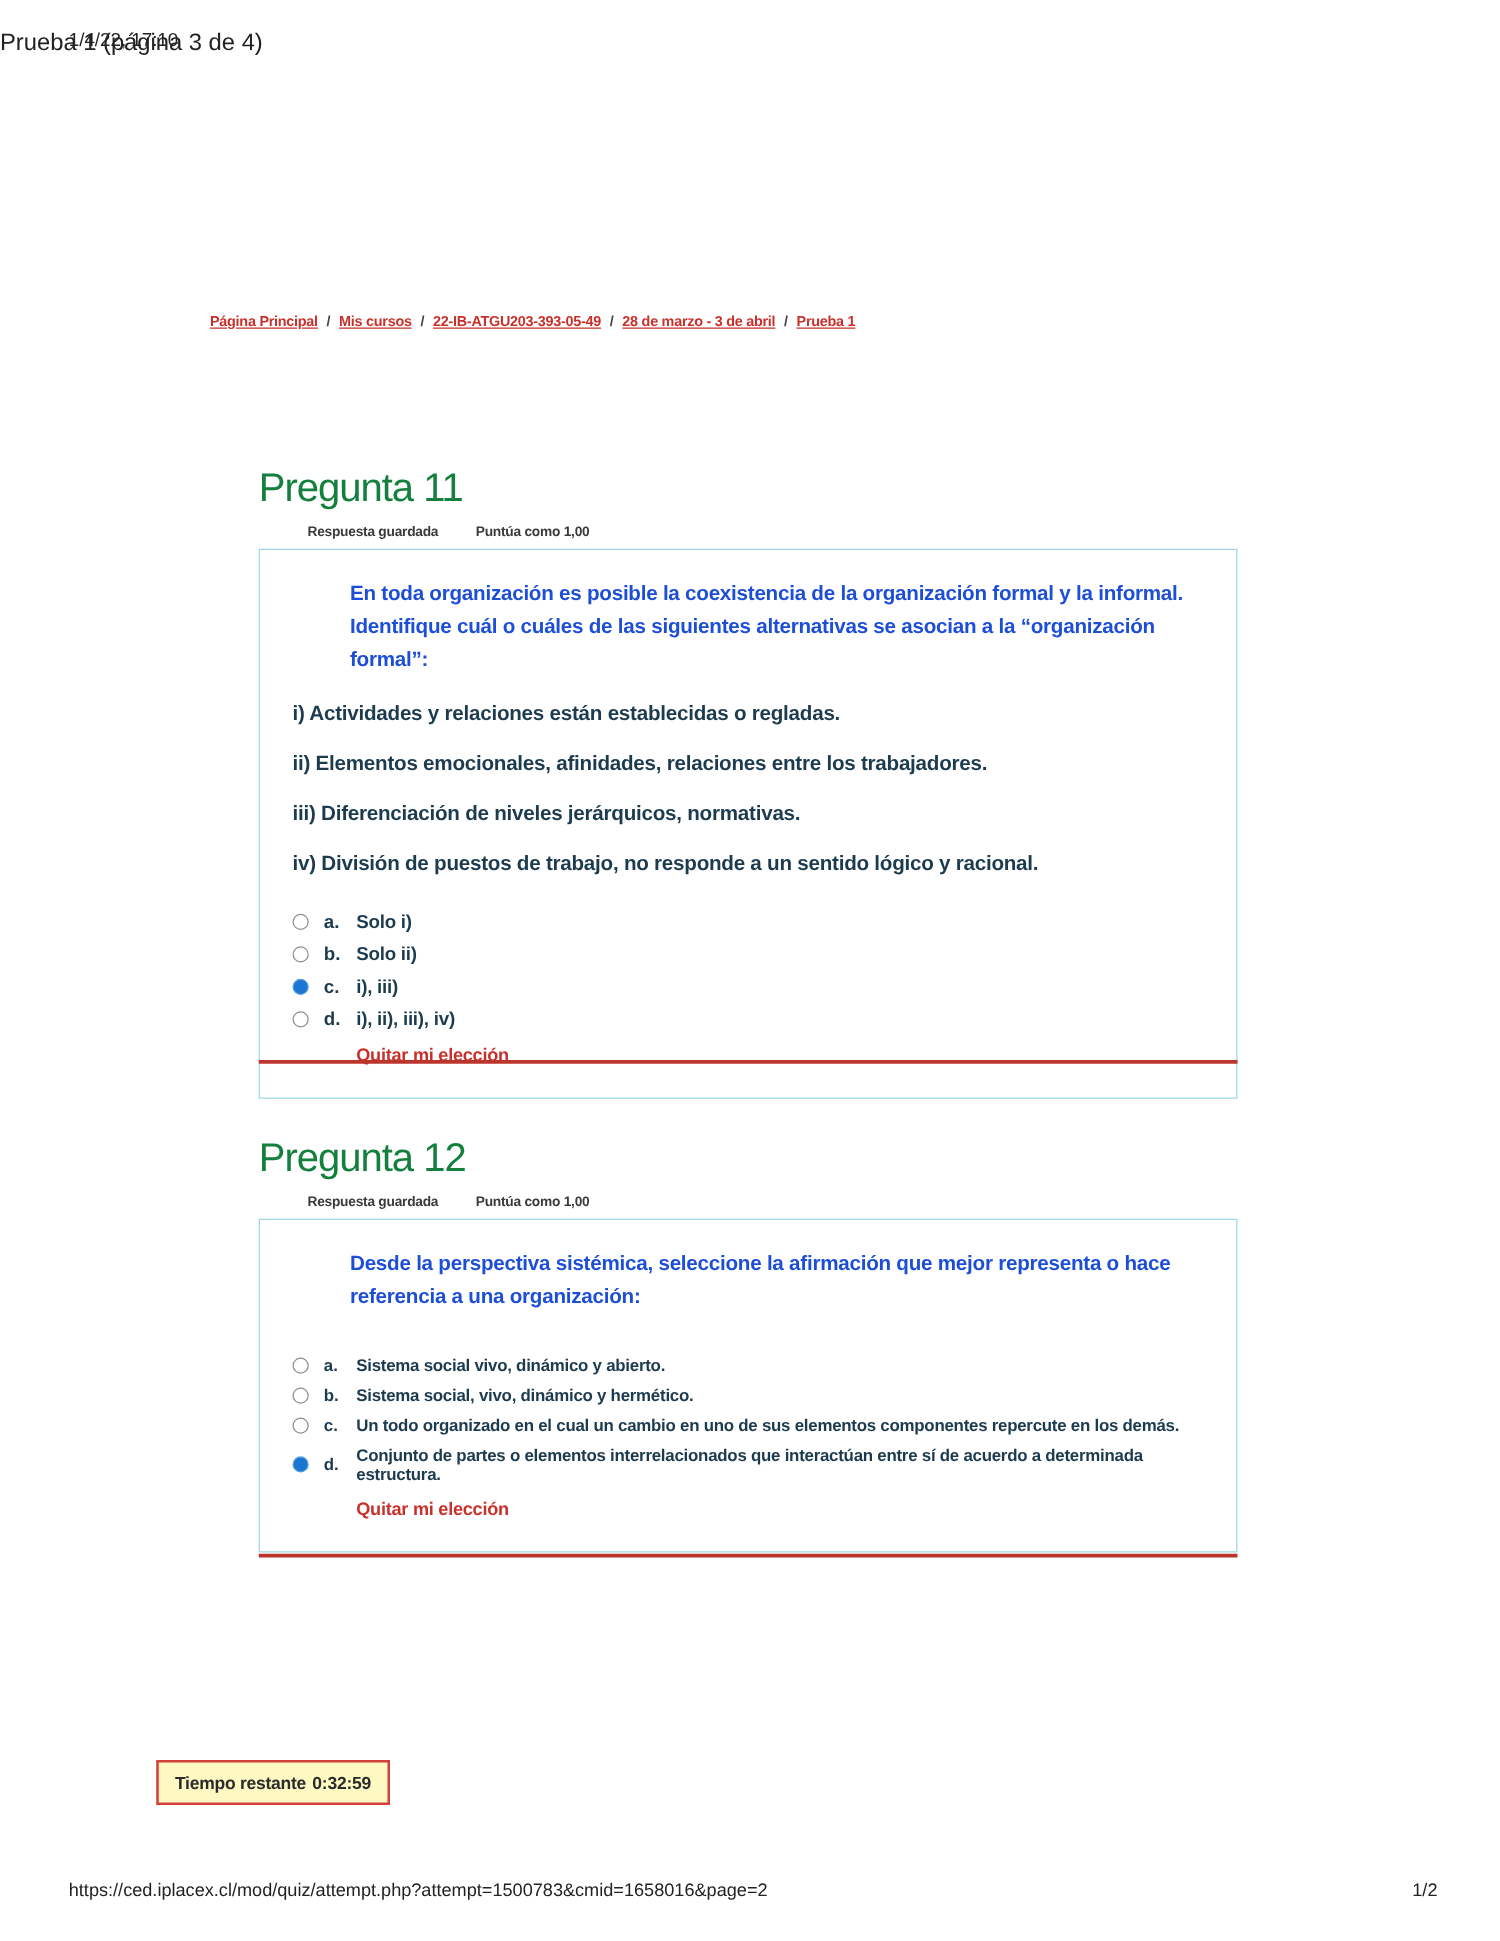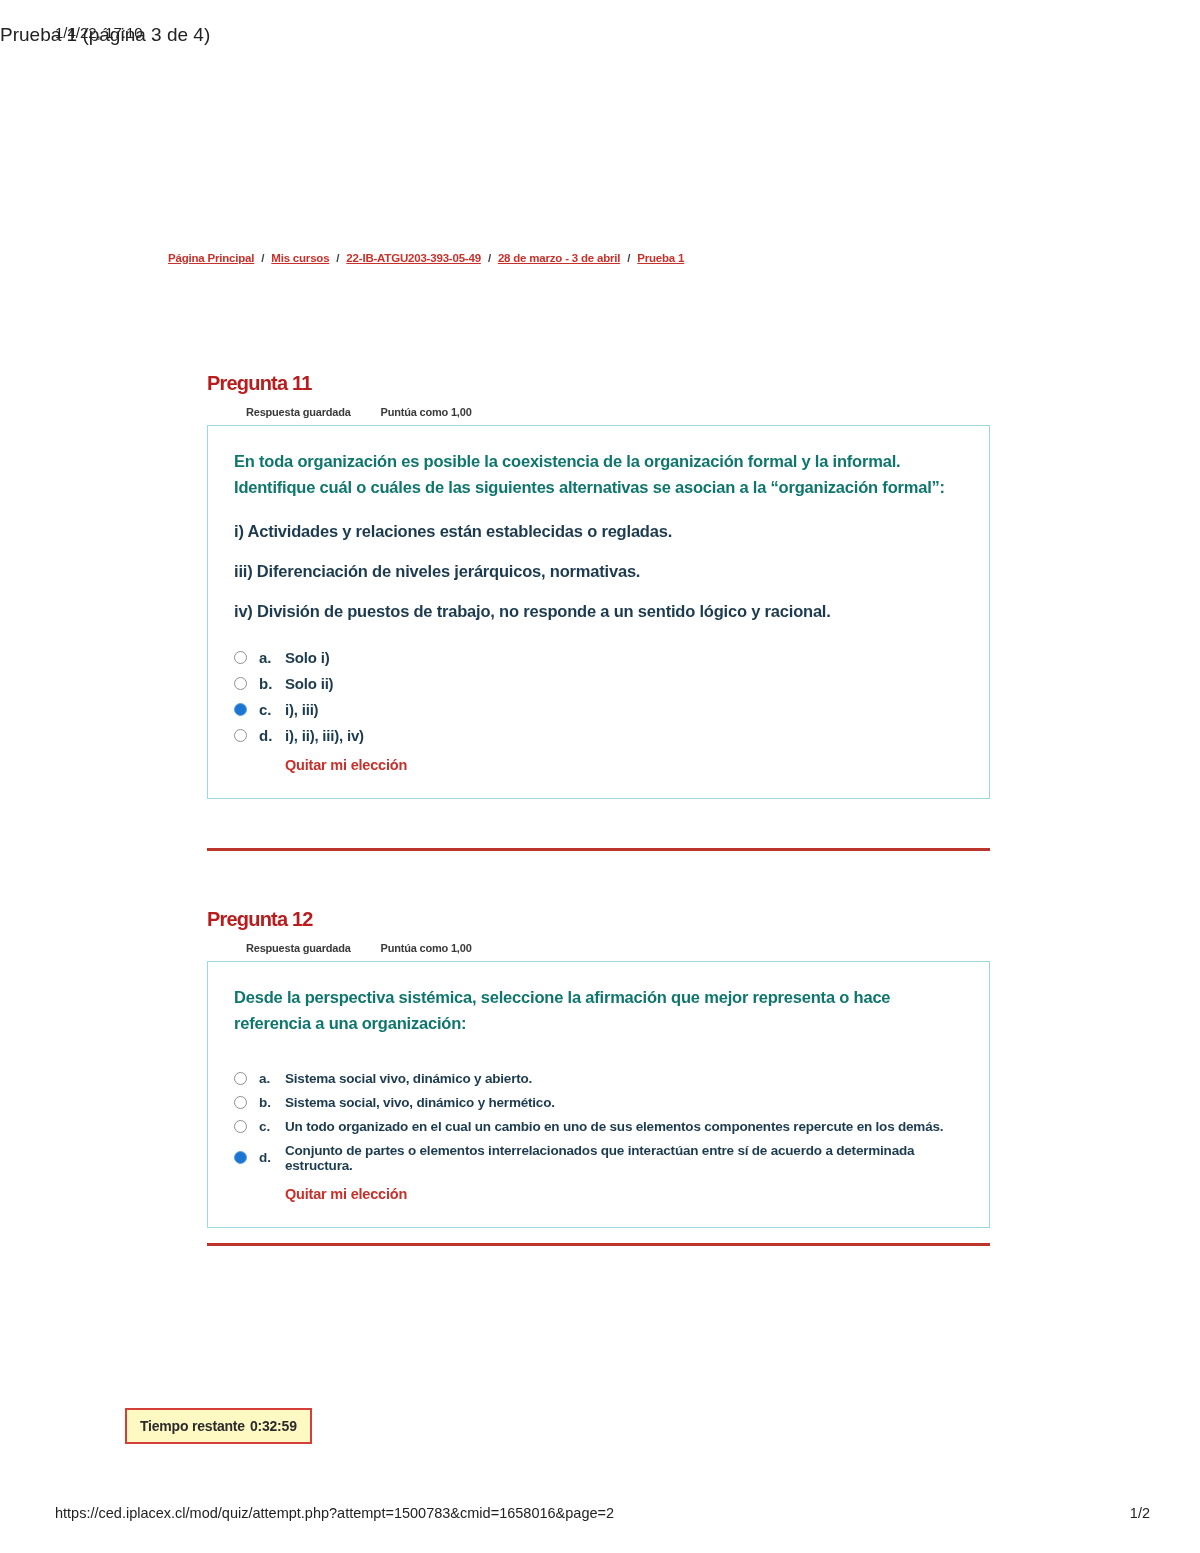--- a/index.html
+++ b/index.html
@@ -26,36 +26,36 @@
   }
   .breadcrumb a {
     color: #c8312b; text-decoration: underline; cursor: pointer;
   }
   .breadcrumb .sep { color: #444444; margin: 0 7px; font-weight: bold; }
 
   .question { position: absolute; left: 207px; width: 783px; }
   #q11 { top: 372px; }
   #q12 { top: 908px; }
   .qtitle {
-    font-size: 20px; font-weight: bold; color: #b91c1c;
+    font-size: 32px; font-weight: normal; color: #15803d;
     letter-spacing: -0.8px;
   }
   .qmeta {
     margin-top: 11px; display: flex; gap: 30px;
     font-size: 11px; font-weight: bold; color: #3a3a3a;
     letter-spacing: -0.2px;
     padding-left: 39px;
   }
   .qbox {
     margin-top: 7px; border: 1px solid #9ed6e6; background: #ffffff;
     padding: 22px 26px 24px 26px; color: #1d3b4f;
   }
   .qtext {
     font-size: 16.5px; font-weight: bold; line-height: 1.6;
-    letter-spacing: -0.2px; color: #0f766e;
+    letter-spacing: -0.2px; color: #1d4ed8; margin-left: 46px;
   }
   .qitem {
     font-size: 16.5px; font-weight: bold; margin-top: 21px;
     letter-spacing: -0.2px; color: #1d3b4f;
   }
   .opts { margin-top: 28px; }
   #q12 .opts { margin-top: 34px; }
   .opt {
     display: flex; align-items: center; margin-top: 9px;
     font-weight: bold; color: #1d3b4f; cursor: pointer;
@@ -111,20 +111,21 @@
 
 <section class="question" id="q11">
   <h2 class="qtitle">Pregunta 11</h2>
   <div class="qmeta">
     <span>Respuesta guardada</span>
     <span>Puntúa como 1,00</span>
   </div>
   <div class="qbox">
     <p class="qtext">En toda organización es posible la coexistencia de la organización formal y la informal. Identifique cuál o cuáles de las siguientes alternativas se asocian a la “organización formal”:</p>
     <p class="qitem">i) Actividades y relaciones están establecidas o regladas.</p>
+    <p class="qitem">ii) Elementos emocionales, afinidades, relaciones entre los trabajadores.</p>
     <p class="qitem">iii) Diferenciación de niveles jerárquicos, normativas.</p>
     <p class="qitem">iv) División de puestos de trabajo, no responde a un sentido lógico y racional.</p>
     <div class="opts">
       <label class="opt">
         <span class="radio"></span>
         <span class="letter">a.</span>
         <span class="optlabel">Solo i)</span>
       </label>
       <label class="opt">
         <span class="radio"></span>

